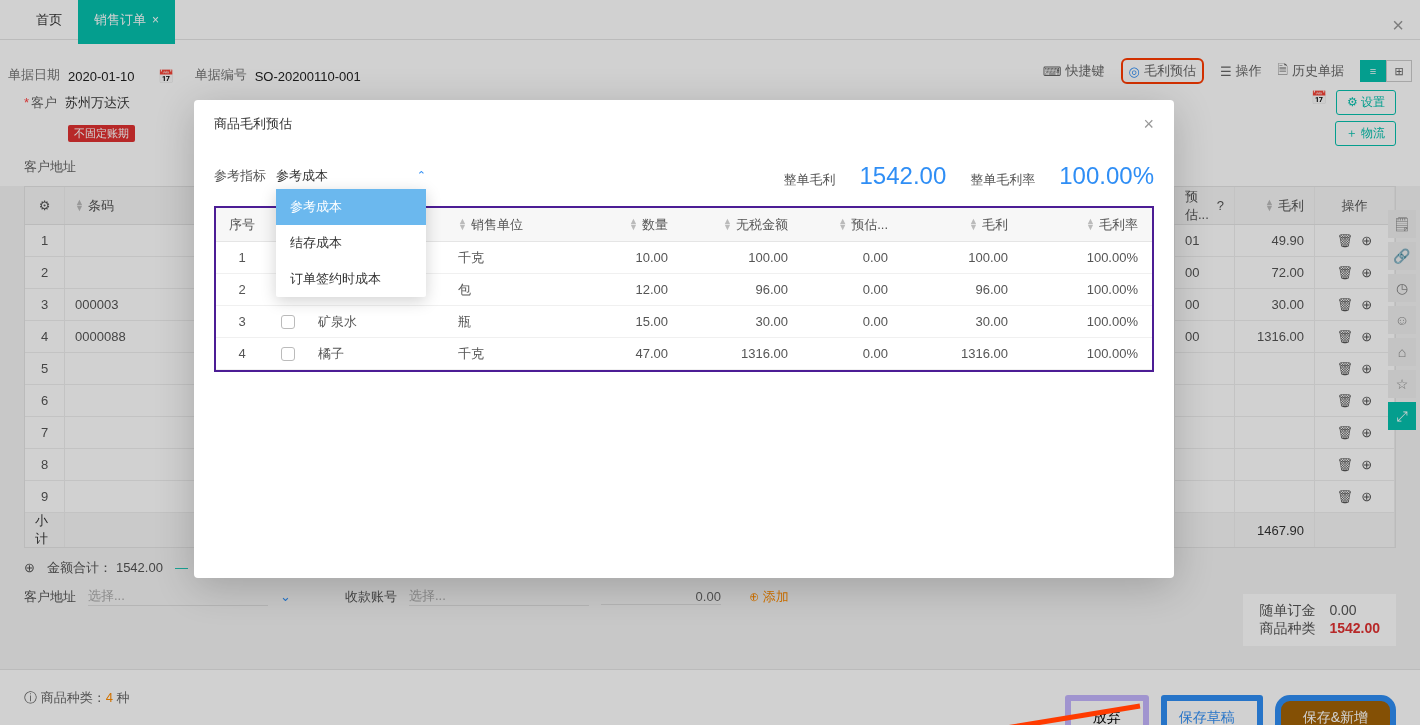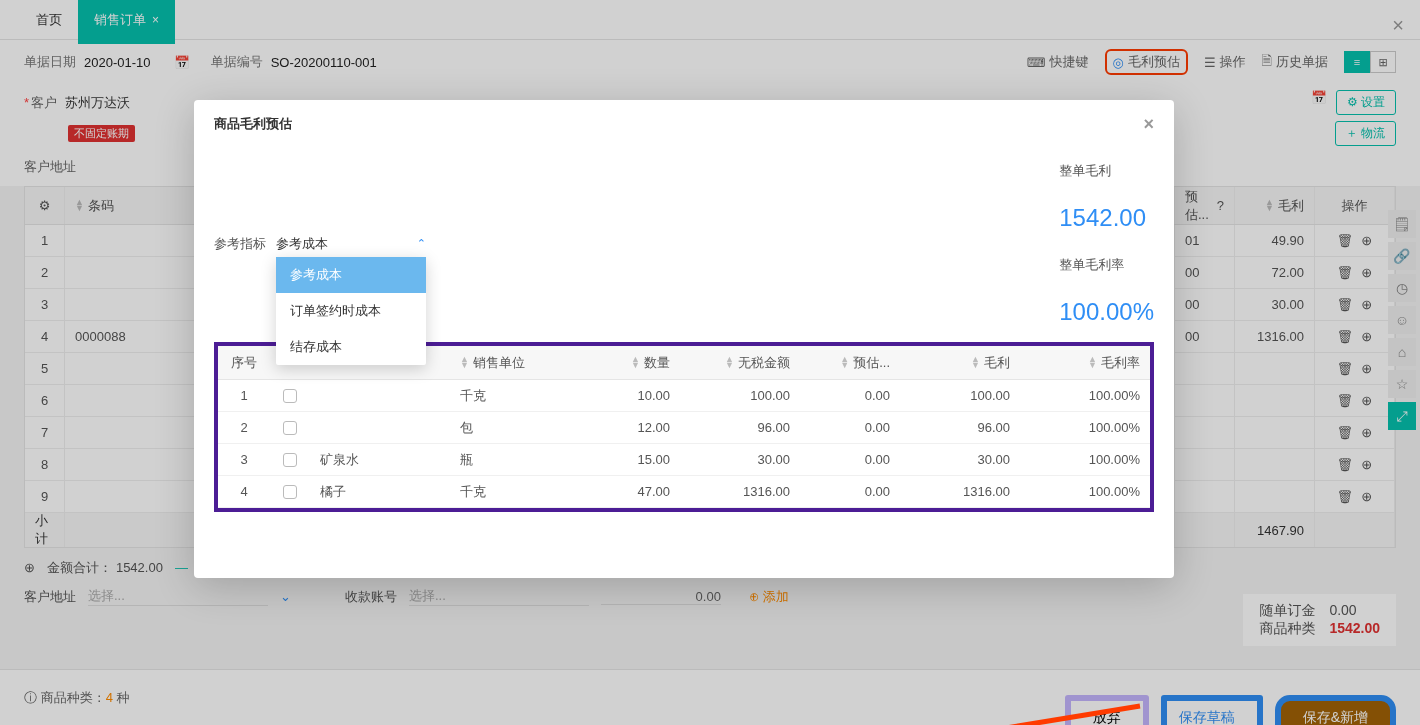--- a/index.html
+++ b/index.html
@@ -6,21 +6,21 @@
 body { font-family: -apple-system, "Helvetica Neue", Arial, sans-serif; font-size: 13px; color: #333; background: #f5f5f5; width: 1420px; height: 725px; overflow: hidden; position: relative; }
 
 
 .tabs { display: flex; align-items: center; height: 40px; background: #fff; border-bottom: 1px solid #e5e5e5; padding-left: 20px; position: relative; }
 .tab { padding: 0 16px; height: 48px; display: flex; align-items: center; cursor: pointer; }
 .tab.active { background: #06c1ae; color: #fff; }
 .tab-close { margin-left: 6px; font-size: 12px; }
 .close-x { position: absolute; right: 16px; top: 14px; font-size: 20px; color: #999; cursor: pointer; }
 
 
-.header-bar { display: flex; align-items: center; height: 44px; padding: 0 24px; background: #fff; }
+.header-bar { display: flex; align-items: flex-end; height: 44px; padding: 0 8px; background: #fff; }
 .header-bar .lbl { color: #777; margin-right: 8px; }
 .header-bar .val { color: #222; margin-right: 24px; }
 .header-actions { margin-left: auto; display: flex; align-items: center; gap: 16px; color: #666; }
 .header-actions .action { display: flex; align-items: center; gap: 4px; cursor: pointer; font-size: 13px; }
 .hi-box { border: 2px solid #ff3b00; border-radius: 6px; padding: 2px 6px; }
 .view-toggles { display: flex; gap: 0; }
 .view-toggles .vt { width: 26px; height: 22px; border: 1px solid #ccc; display: flex; align-items: center; justify-content: center; font-size: 11px; }
 .view-toggles .vt.active { background: #06c1ae; color: #fff; border-color: #06c1ae; }
 
 
@@ -61,35 +61,35 @@
 .btn-primary { background: #a16207; color: #fff; border-color: #2f8ef5; border-radius: 15px; }
 
 
 .side-icons { position: absolute; right: 0; top: 210px; width: 32px; display: flex; flex-direction: column; gap: 4px; }
 .side-icons .si { width: 28px; height: 28px; display: flex; align-items: center; justify-content: center; background: #f0f0f0; color: #888; font-size: 14px; cursor: pointer; }
 .side-icons .si.green { background: #06c1ae; color: #fff; }
 
 
 .modal-back { position: absolute; inset: 0; background: rgba(0,0,0,0.18); }
 .modal { position: absolute; left: 194px; top: 100px; width: 980px; height: 478px; background: #fff; border-radius: 4px; box-shadow: 0 8px 40px rgba(0,0,0,0.2); }
-.modal-head { display: flex; align-items: center; height: 48px; padding: 0 20px; font-weight: 700; color: #333; }
+.modal-head { display: flex; align-items: center; height: 48px; padding: 0 20px; font-weight: 400; color: #333; }
 .modal-head .mh-close { margin-left: auto; font-size: 18px; color: #999; cursor: pointer; }
 .modal-top { display: flex; align-items: center; padding: 14px 20px 10px; }
 .modal-top .lbl { color: #555; margin-right: 10px; }
 .dropdown { position: relative; width: 150px; }
 .dropdown-sel { border-bottom: 1px solid #ccc; padding: 4px 0; display: flex; align-items: center; color: #333; cursor: pointer; }
 .dropdown-sel .chev { margin-left: auto; color: #2f8ef5; font-size: 11px; }
 .dropdown-menu { position: absolute; top: 26px; left: 0; width: 150px; background: #fff; box-shadow: 0 4px 16px rgba(0,0,0,0.18); border-radius: 2px; z-index: 10; }
 .dropdown-menu .opt { padding: 9px 14px; cursor: pointer; }
 .dropdown-menu .opt.sel { background: #6bb8ee; color: #fff; }
-.modal-stats { margin-left: auto; display: flex; align-items: baseline; gap: 24px; flex-direction: column; }
+.modal-stats { margin-left: auto; display: flex; align-items: baseline; gap: 24px; }
 .modal-stats .sl { color: #555; }
 .modal-stats .sv { color: #2f8ef5; font-size: 24px; font-weight: 500; }
 
-.modal-table { margin: 6px 20px 0; border: 4px solid #4c1d95; }
+.modal-table { margin: 6px 20px 0; border: 2px solid #4c1d95; }
 .mtab-head { display: flex; height: 34px; background: #f7f7f7; border-bottom: 1px solid #e5e5e5; }
 .mtab-head .cell, .mtab-row .cell { padding: 0 10px; display: flex; align-items: center; color: #555; }
 .mtab-row { display: flex; height: 32px; border-bottom: 1px solid #f0f0f0; }
 .mc-seq { width: 52px; justify-content: center; }
 .mc-chk { width: 40px; justify-content: center; }
 .mc-name { width: 140px; }
 .mc-unit { width: 120px; }
 .mc-qty { width: 110px; justify-content: flex-end; }
 .mc-amt { width: 120px; justify-content: flex-end; }
 .mc-est { width: 100px; justify-content: flex-end; }
@@ -199,20 +199,21 @@
         <div class="cell c-flex"></div>
         <div class="cell c-est">00</div>
         <div class="cell c-profit">72.00</div>
         <div class="cell c-op">
           <span style="cursor:pointer;">🗑</span>
           <span style="cursor:pointer;">⊕</span>
         </div>
       </div>
       <div class="mt-row">
         <div class="cell c-gear">3</div>
+        <div class="cell c-bar">000003</div>
         <div class="cell c-flex"></div>
         <div class="cell c-est">00</div>
         <div class="cell c-profit">30.00</div>
         <div class="cell c-op">
           <span style="cursor:pointer;">🗑</span>
           <span style="cursor:pointer;">⊕</span>
         </div>
       </div>
       <div class="mt-row">
         <div class="cell c-gear">4</div>
@@ -359,22 +360,22 @@
   </div>
   <div class="modal-top">
     <span class="lbl">参考指标</span>
     <div class="dropdown">
       <div class="dropdown-sel">
         <span>参考成本</span>
         <span class="chev">⌃</span>
       </div>
       <div class="dropdown-menu">
         <div class="opt sel">参考成本</div>
+        <div class="opt">结存成本</div>
         <div class="opt">订单签约时成本</div>
-        <div class="opt">结存成本</div>
       </div>
     </div>
     <div class="modal-stats">
       <span class="sl">整单毛利</span>
       <span class="sv">1542.00</span>
       <span class="sl">整单毛利率</span>
       <span class="sv">100.00%</span>
     </div>
   </div>
   <div class="modal-table">

